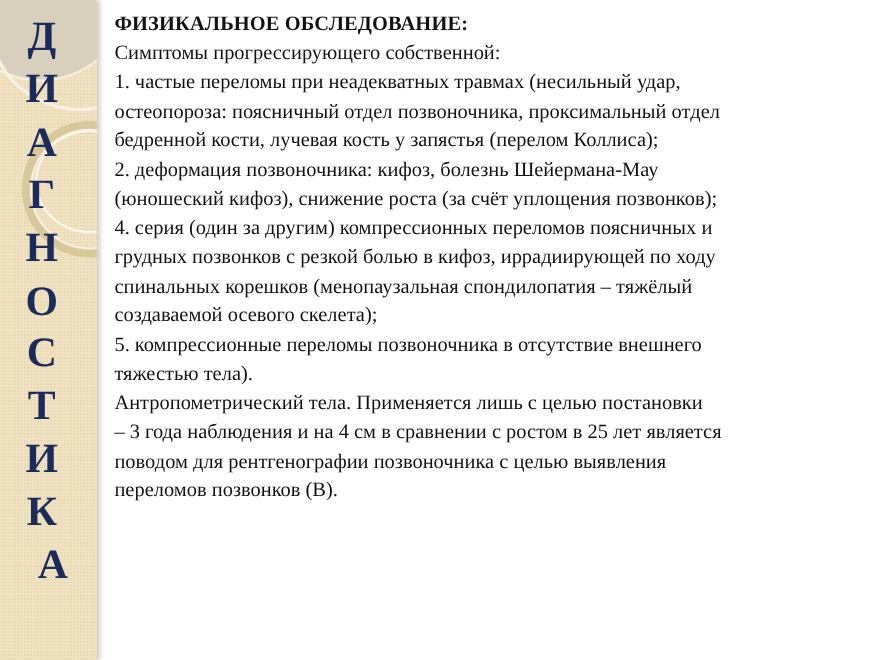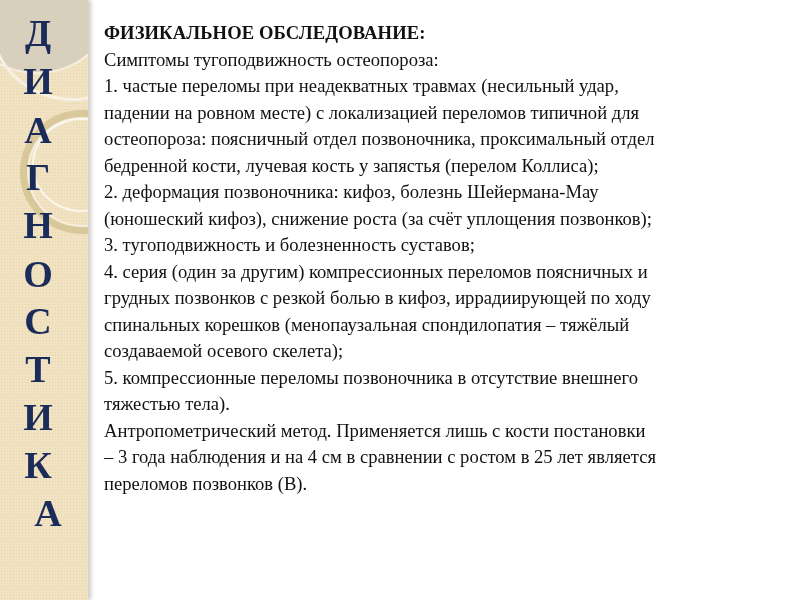--- a/index.html
+++ b/index.html
@@ -44,21 +44,21 @@
   .vertical-title {
     position: absolute; left: 0; top: 0; width: 88px; height: 600px;
     font-family: "Liberation Serif", "DejaVu Serif", serif;
     font-weight: bold; font-size: 38px; color: #1b2b5a;
   }
   .vertical-title span {
     position: absolute; display: block; width: 60px; text-align: center;
     line-height: 1;
   }
   .content {
-    position: absolute; left: 104px; top: 20px; width: 680px;
+    position: absolute; left: 104px; top: 9px; width: 680px;
     font-size: 18.6px; line-height: 26.5px; color: #111111;
   }
   .content .heading { font-weight: bold; letter-spacing: 0.1px; }
   .content p { margin: 0; white-space: nowrap; }
 </style>
 </head>
 <body>
 
 <div class="side-panel">
   <div class="deco-top"></div>
@@ -76,30 +76,29 @@
   <span style="left:8px;  top:255px;">О</span>
   <span style="left:8px;  top:302px;">С</span>
   <span style="left:8px;  top:350px;">Т</span>
   <span style="left:8px;  top:398px;">И</span>
   <span style="left:8px;  top:446px;">К</span>
   <span style="left:18px; top:494px;">А</span>
 </div>
 
 <div class="content">
   <p class="heading">ФИЗИКАЛЬНОЕ ОБСЛЕДОВАНИЕ:</p>
-  <p>Симптомы  тугоподвижность остеопороза:</p>
+  <p>Симптомы  прогрессирующего собственной:</p>
   <p>1. частые переломы при неадекватных травмах (несильный удар,</p>
-  <p>падении на ровном месте) с локализацией переломов типичной для</p>
   <p>остеопороза: поясничный отдел позвоночника, проксимальный отдел</p>
   <p>бедренной кости, лучевая кость у запястья (перелом Коллиса);</p>
   <p>2.  деформация позвоночника: кифоз, болезнь Шейермана-Мау</p>
   <p>(юношеский кифоз), снижение роста (за счёт уплощения позвонков);</p>
-  <p>3. тугоподвижность и болезненность суставов;</p>
   <p>4. серия (один за другим) компрессионных переломов поясничных и</p>
   <p>грудных позвонков с резкой болью в кифоз, иррадиирующей по ходу</p>
   <p>спинальных корешков (менопаузальная спондилопатия – тяжёлый</p>
   <p>создаваемой осевого скелета);</p>
   <p>5. компрессионные переломы позвоночника в отсутствие внешнего</p>
   <p>тяжестью тела).</p>
-  <p>Антропометрический  метод.  Применяется лишь с кости постановки</p>
+  <p>Антропометрический  тела.  Применяется лишь с целью постановки</p>
   <p>– 3 года наблюдения и на 4 см в сравнении с ростом в 25 лет является</p>
+  <p>поводом для рентгенографии позвоночника с целью выявления</p>
   <p>переломов позвонков (В).</p>
 </div>
 
 </body></html>

